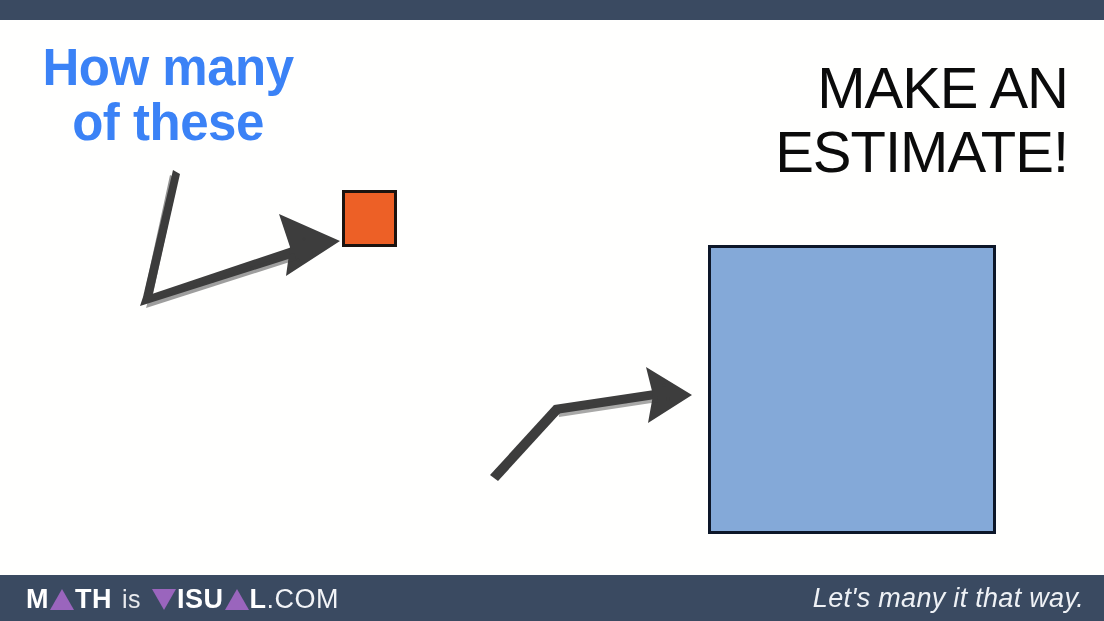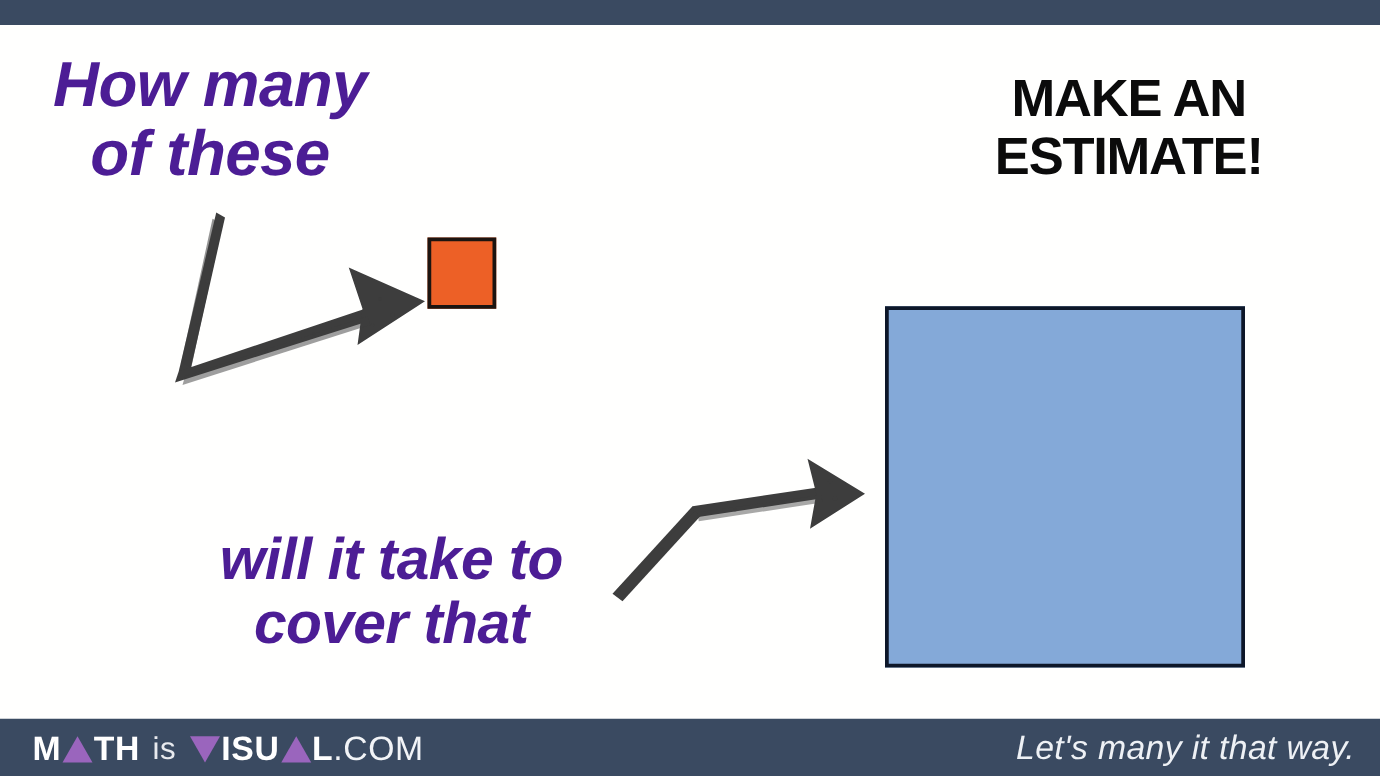--- a/index.html
+++ b/index.html
@@ -25,50 +25,49 @@
     width: 1104px;
     background: #3a4a61;
   }
   #top-band   { top: 0;    height: 20px; }
   #bottom-band{ top: 575px;height: 46px; }
 
   
   .heading-left {
     position: absolute;
     font-weight: bold;
-    color: #4c1d95;
+    color: #3b82f6;
     letter-spacing: -0.5px;
     line-height: 1.08;
     text-align: center;
     white-space: pre-line;
-    font-style: italic;
   }
   #question-top {
     left: 18px;
     top: 40px;
     width: 300px;
     font-size: 51px;
   }
   #question-bottom {
     left: 148px;
     top: 422px;
     width: 330px;
     font-size: 47px;
   }
   #estimate-heading {
     position: absolute;
     right: 36px;
     top: 56px;
     width: 330px;
-    font-size: 42px;
-    font-weight: bold;
+    font-size: 58px;
+    font-weight: normal;
     color: #0b0b0b;
     letter-spacing: -1px;
     line-height: 1.1;
-    text-align: center;
+    text-align: right;
     white-space: pre-line;
   }
 
   
   #orange-square {
     position: absolute;
     left: 342px;
     top: 190px;
     width: 55px;
     height: 57px;
@@ -163,22 +162,20 @@
 </head>
 <body>
 
 <div id="slide">
 
   <div id="top-band" class="band"></div>
 
   <div id="question-top" class="heading-left">How many
 of these</div>
 
-  <div id="question-bottom" class="heading-left">will it take to
-cover that</div>
 
   <div id="estimate-heading">MAKE AN
 ESTIMATE!</div>
 
   <div id="orange-square"></div>
   <div id="blue-square"></div>
 
   <svg id="arrow-top-left" class="arrow-svg" viewBox="0 0 240 175">
     <g fill="#3d3d3d">
       <path d="M62 19 L55 15 L25 142 L33 147 Z"></path>

